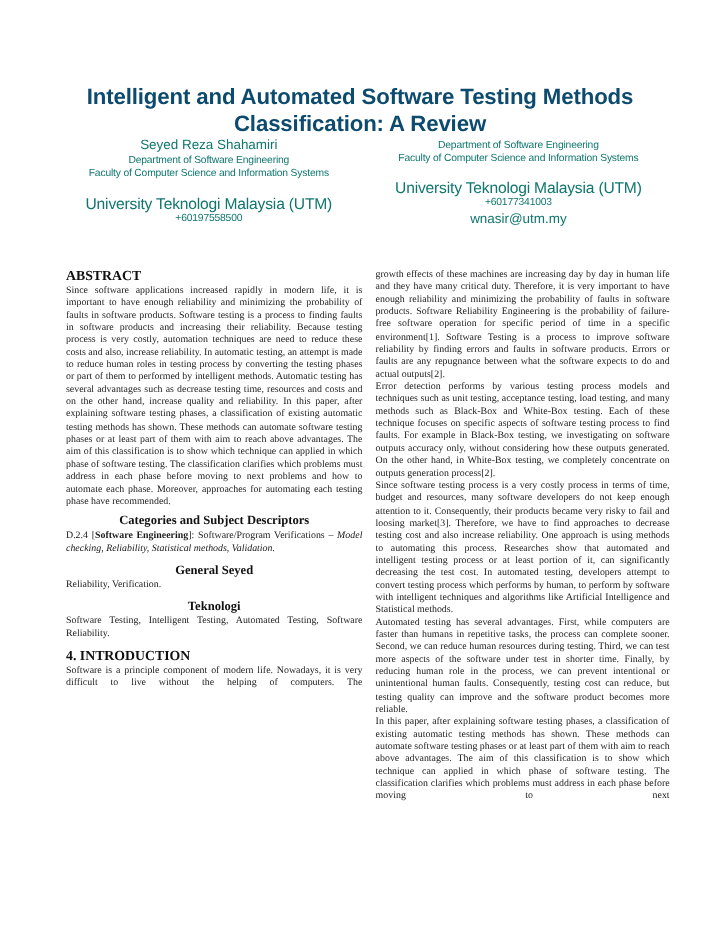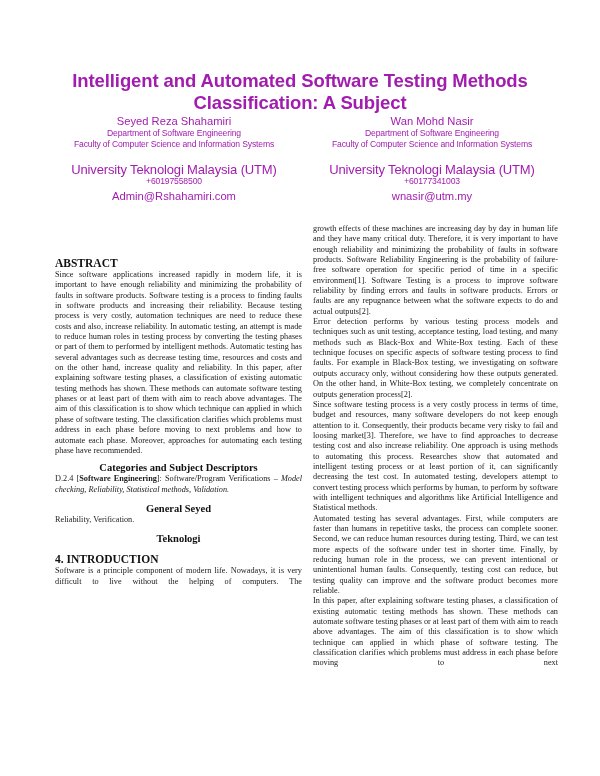--- a/index.html
+++ b/index.html
@@ -1,71 +1,69 @@
 <!DOCTYPE html>
 <html><head>
 <meta charset="utf-8">
 <style>
   html, body { margin:0; padding:0; background:#ffffff; }
   body { width:600px; height:776px; position:relative; overflow:hidden; color:#111; }
   .title {
     position:absolute; left:0; top:70px; width:600px; text-align:center;
-    font-family:"Liberation Sans", sans-serif; font-weight:bold; font-size:18.5px; line-height:22px; color:#a21caf;
+    font-family:"Liberation Sans", sans-serif; font-weight:bold; font-size:18.5px; line-height:22px; color:#0c4a6e;
     letter-spacing:-0.1px;
   }
   .authors { position:absolute; top:115px; left:0; width:600px; }
   .author {
     position:absolute; top:0; width:260px; text-align:center;
-    font-family:"Liberation Sans", sans-serif; color:#a21caf;
+    font-family:"Liberation Sans", sans-serif; color:#0f766e;
   }
   .author.a1 { left:44px; }
   .author.a2 { left:302px; }
   .author .name { font-size:11.2px; line-height:13px; }
   .author .dept, .author .fac { font-size:8.6px; line-height:10.5px; letter-spacing:-0.15px; }
   .author .uni { font-size:13px; line-height:10.5px; margin-top:16px; letter-spacing:-0.15px; }
   .author .phone { font-size:8.6px; line-height:10.5px; letter-spacing:-0.15px;}
   .author .email { font-size:11.2px; line-height:13px; margin-top:4px; }
 
   .col {
     position:absolute; top:224px; width:247px;
     font-family:"Liberation Serif", serif; font-size:8.25px; line-height:10.35px; color:#1a1a1a;
   }
-  .col.left { left:55px;margin-top:33px; }
+  .col.left { left:55px; }
   .col.right { left:313px; width:245px; }
   .col p { margin:0; text-align:justify; }
   .h1 {
     font-family:"Liberation Serif", serif; font-weight:bold; font-size:11.5px; line-height:13px; margin:0; color:#111;
   }
   .h2 {
     font-family:"Liberation Serif", serif; font-weight:bold; font-size:10.5px; line-height:12px; margin:0; color:#111;text-align:center;
   }
   .gap { height:8px; }
   .gap-sm { height:6px; }
   .it { font-style:italic; }
   .bd { font-weight:bold; }
 </style>
 </head>
 <body>
 
 <div class="title">
   <div>Intelligent and Automated Software Testing Methods</div>
-  <div>Classification: A Subject</div>
+  <div>Classification: A Review</div>
 </div>
 
 <div class="authors">
   <div class="author a1">
     <div class="name">Seyed Reza Shahamiri</div>
     <div class="dept">Department of Software Engineering</div>
     <div class="fac">Faculty of Computer Science and Information Systems</div>
     <div class="uni">University Teknologi Malaysia (UTM)</div>
     <div class="phone">+60197558500</div>
-    <div class="email">Admin@Rshahamiri.com</div>
   </div>
   <div class="author a2">
-    <div class="name">Wan Mohd Nasir</div>
     <div class="dept">Department of Software Engineering</div>
     <div class="fac">Faculty of Computer Science and Information Systems</div>
     <div class="uni">University Teknologi Malaysia (UTM)</div>
     <div class="phone">+60177341003</div>
     <div class="email">wnasir@utm.my</div>
   </div>
 </div>
 
 <div class="col left">
   <div class="h1">ABSTRACT</div>
@@ -74,20 +72,21 @@
 
   <div class="h2">Categories and Subject Descriptors</div>
   <p><span>D.2.4 [</span><span class="bd">Software Engineering</span><span>]: Software/Program Verifications –</span> <span class="it">Model checking, Reliability, Statistical methods, Validation.</span></p>
   <div class="gap"></div>
 
   <div class="h2">General Seyed</div>
   <p>Reliability, Verification.</p>
   <div class="gap"></div>
 
   <div class="h2">Teknologi</div>
+  <p>Software Testing, Intelligent Testing, Automated Testing, Software Reliability.</p>
   <div class="gap"></div>
 
   <div class="h1">4.  INTRODUCTION</div>
   <p style="text-align-last:justify;">Software is a principle component of modern life. Nowadays, it is very difficult to live without the helping of computers. The</p>
 </div>
 
 <div class="col right">
   <p>growth effects of these machines are increasing day by day in human life and they have many critical duty. Therefore, it is very important to have enough reliability and minimizing the probability of faults in software products. Software Reliability Engineering is the probability of failure-free software operation for specific period of time in a specific environment[1]. Software Testing is a process to improve software reliability by finding errors and faults in software products. Errors or faults are any repugnance between what the software expects to do and actual outputs[2].</p>
   <p>Error detection performs by various testing process models and techniques such as unit testing, acceptance testing, load testing, and many methods such as Black-Box and White-Box testing. Each of these technique focuses on specific aspects of software testing process to find faults. For example in Black-Box testing, we investigating on software outputs accuracy only, without considering how these outputs generated. On the other hand, in White-Box testing, we completely concentrate on outputs generation process[2].</p>
   <p>Since software testing process is a very costly process in terms of time, budget and resources, many software developers do not keep enough attention to it. Consequently, their products became very risky to fail and loosing market[3]. Therefore, we have to find approaches to decrease testing cost and also increase reliability. One approach is using methods to automating this process. Researches show that automated and intelligent testing process or at least portion of it, can significantly decreasing the test cost. In automated testing, developers attempt to convert testing process which performs by human, to perform by software with intelligent techniques and algorithms like Artificial Intelligence and Statistical methods.</p>

